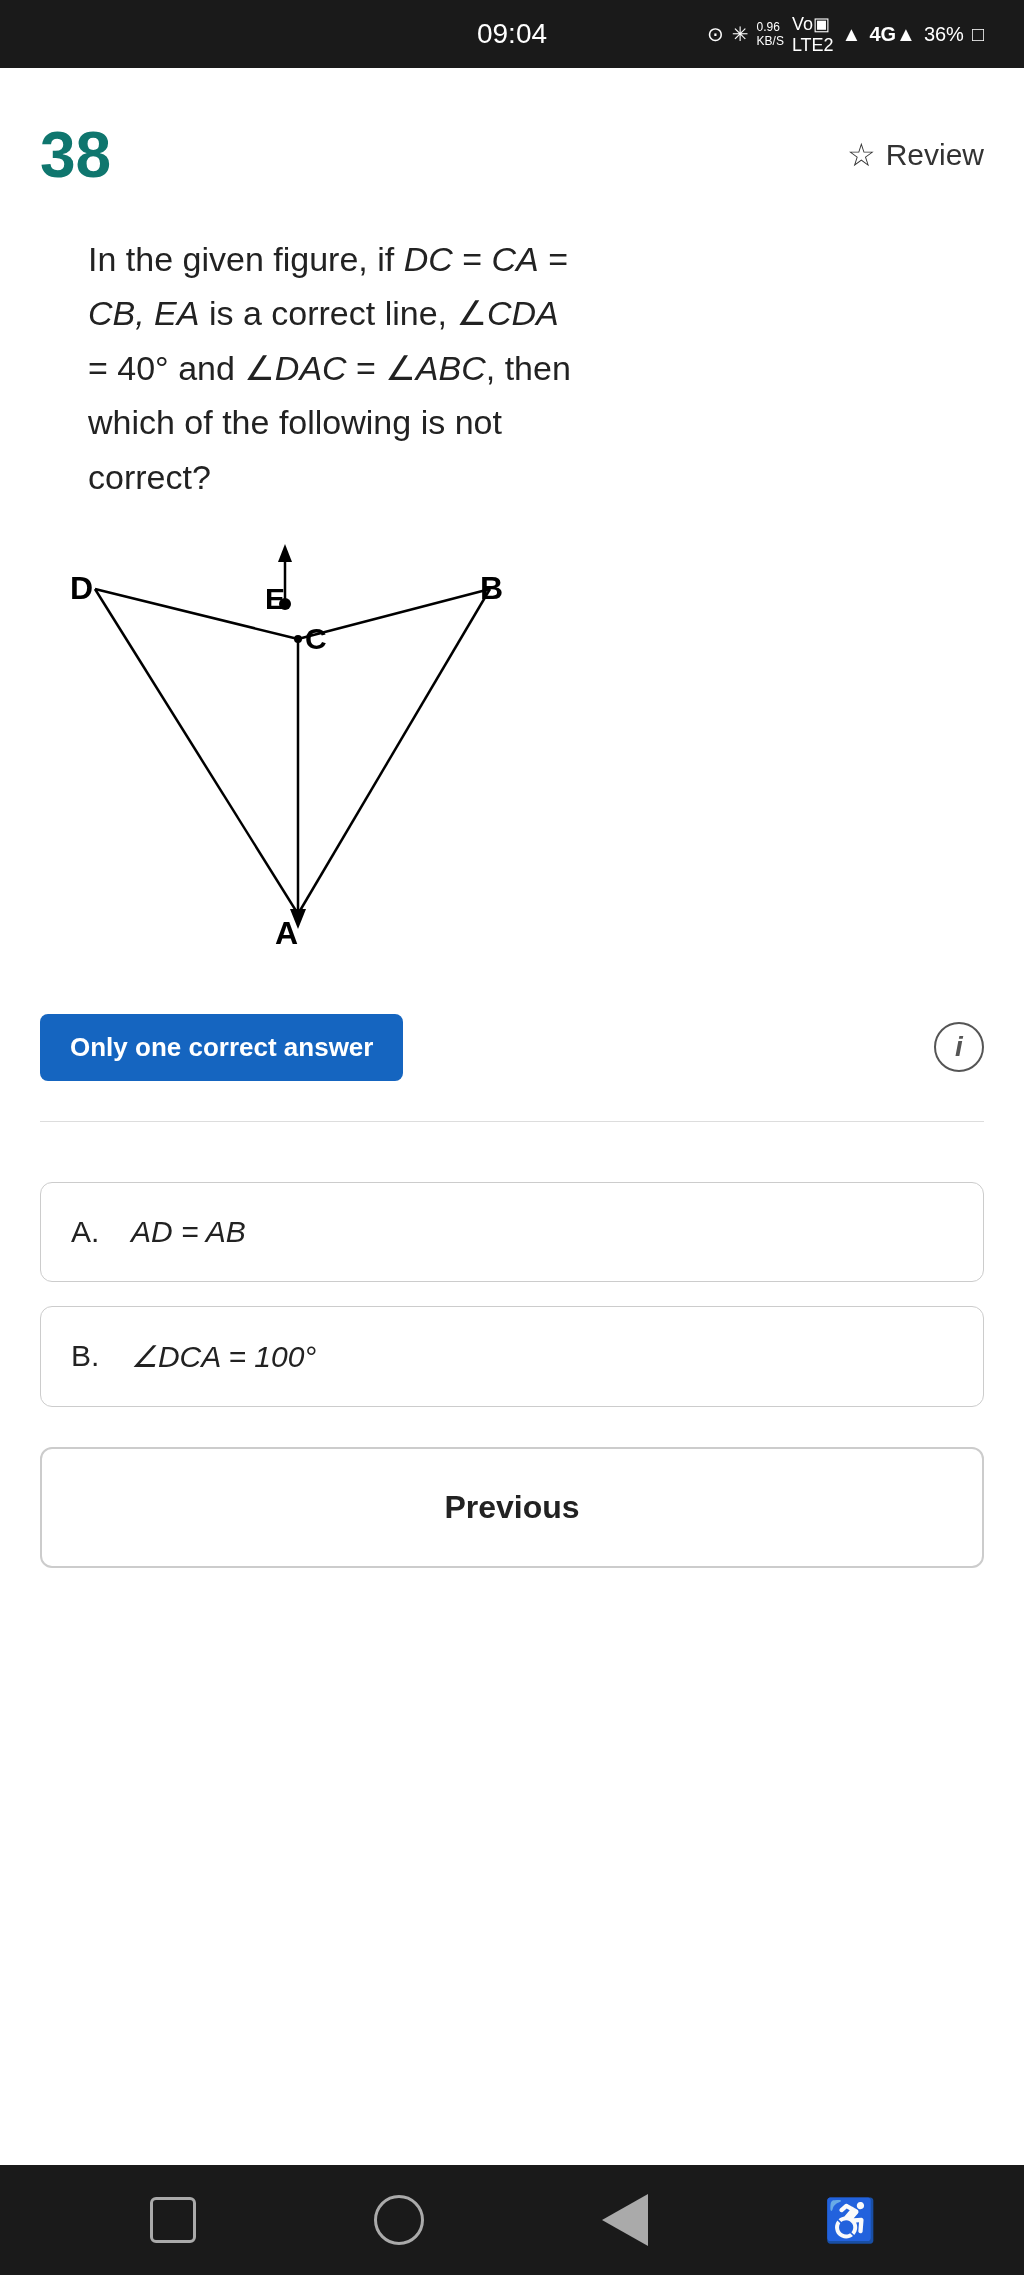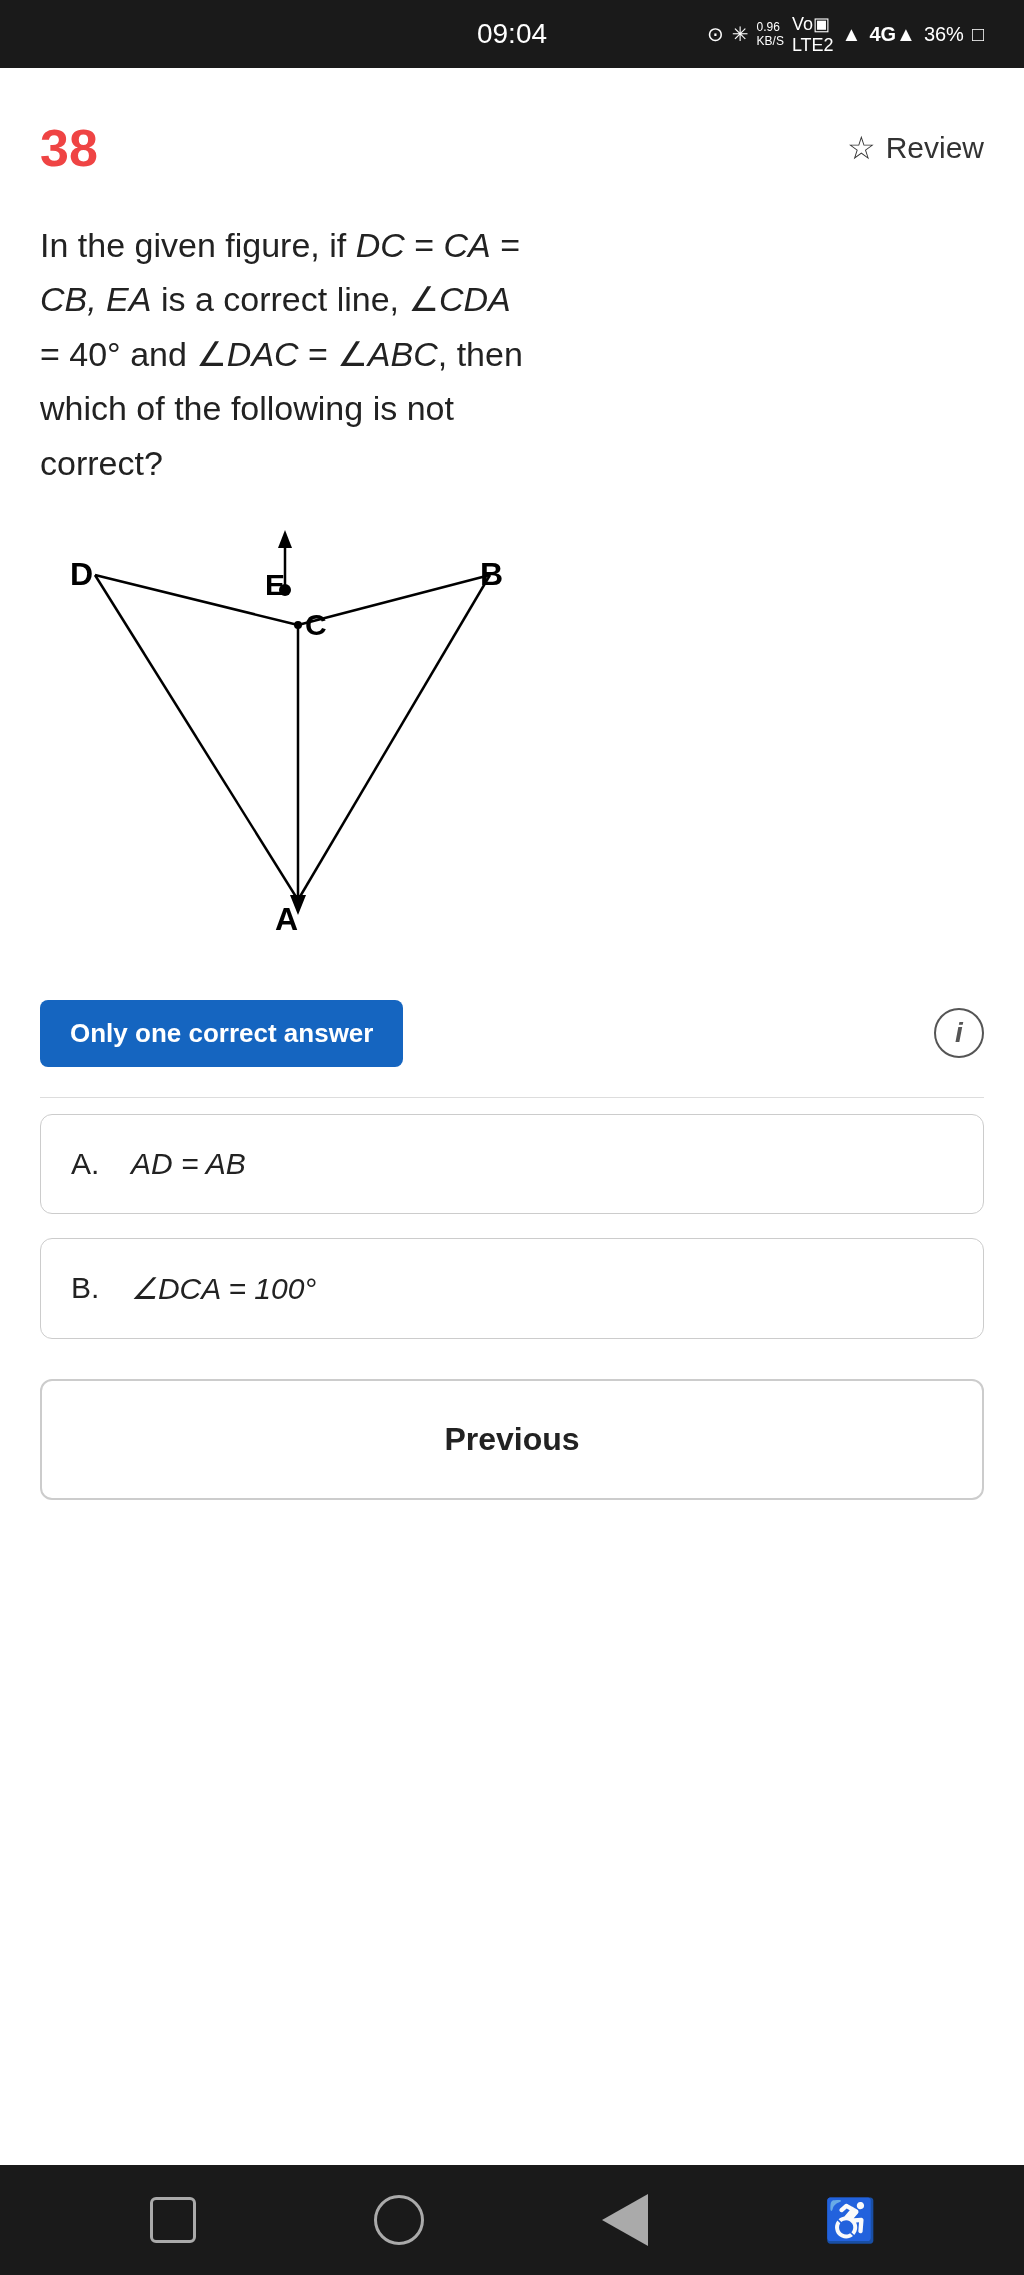--- a/index.html
+++ b/index.html
@@ -47,23 +47,23 @@
     }
 
     
     .question-header {
       display: flex;
       justify-content: space-between;
       align-items: center;
       margin-bottom: 40px;
     }
     .question-number {
-      font-size: 52px;
+      font-size: 64px;
       font-weight: 700;
-      color: #ef4444;
+      color: #0f766e;
     }
     .review-btn {
       display: flex;
       align-items: center;
       gap: 10px;
       font-size: 30px;
       color: #333;
       background: none;
       border: none;
       cursor: pointer;
@@ -72,40 +72,41 @@
       font-size: 32px;
     }
 
     
     .question-text {
       font-size: 34px;
       line-height: 1.6;
       color: #222;
       margin-bottom: 40px;
       font-style: italic;
+      margin-left: 48px;
     }
     .question-text .normal-text {
       font-style: normal;
     }
 
     
     .figure-container {
       display: flex;
       justify-content: flex-start;
       margin-bottom: 50px;
       padding-left: 20px;
     }
 
     
     .answer-badge-container {
       display: flex;
       justify-content: space-between;
       align-items: center;
-      margin-bottom: 16px;
-      padding-bottom: 30px;
+      margin-bottom: 60px;
+      padding-bottom: 40px;
       border-bottom: 1px solid #ddd;
     }
     .answer-badge {
       background: #1565c0;
       color: white;
       padding: 18px 30px;
       border-radius: 8px;
       font-size: 26px;
       font-weight: 600;
     }

